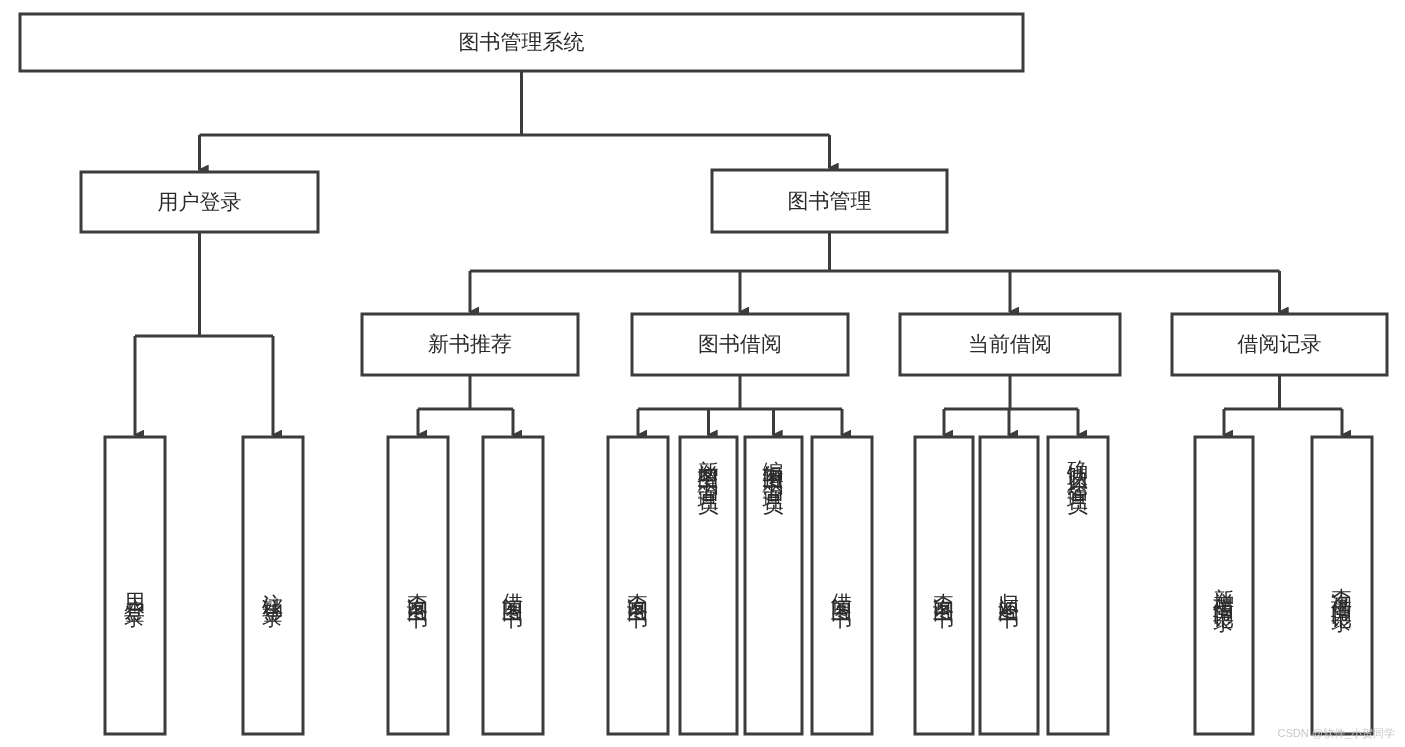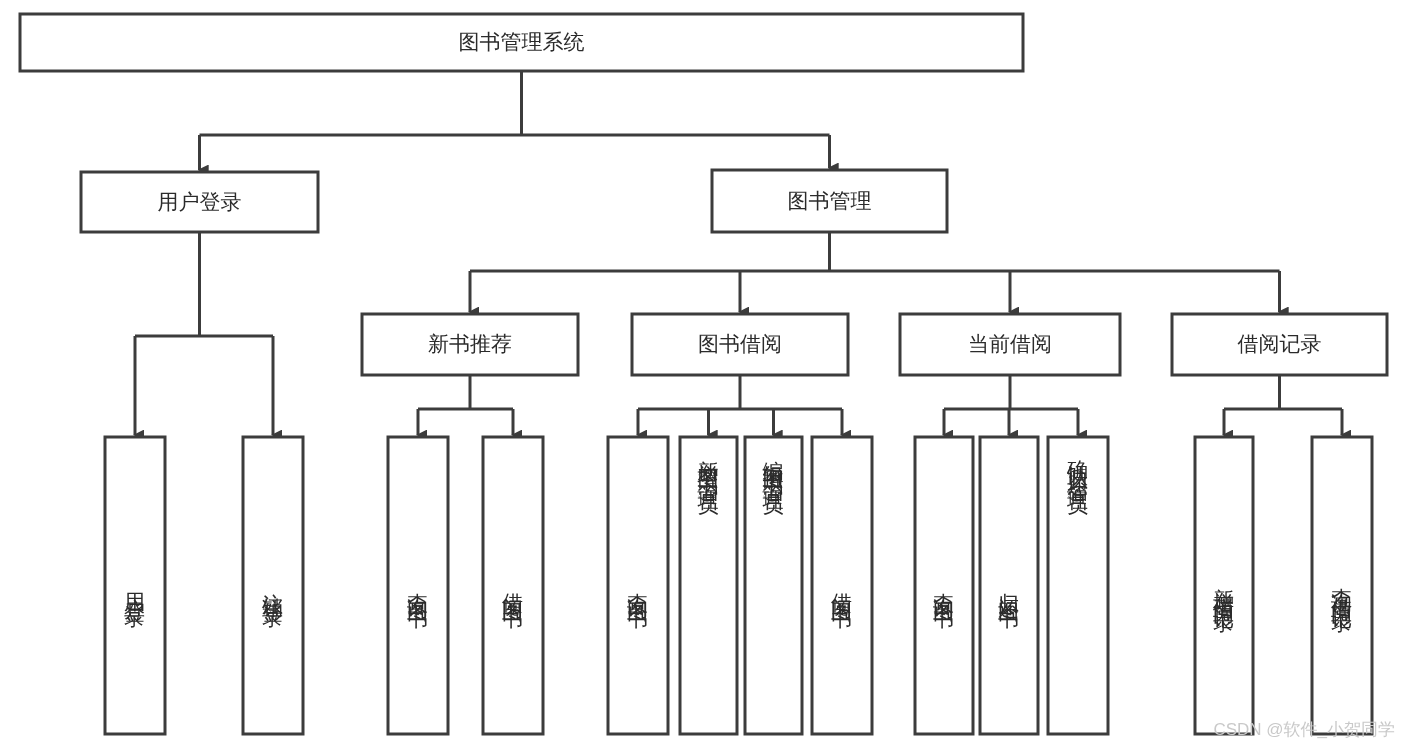--- a/index.html
+++ b/index.html
@@ -46,21 +46,21 @@
     fill: none;
   }
   .arrow-head {
     fill: #3c3c3c;
   }
   .watermark {
     position: absolute;
     right: 10px;
     bottom: 6px;
     font-family: "Liberation Sans", "DejaVu Sans", sans-serif;
-    font-size: 17px;
+    font-size: 11px;
     color: #c9c9c9;
     white-space: nowrap;
     pointer-events: none;
   }
 </style>
 </head>
 <body>
 
 <svg id="diagram" viewBox="0 0 1405 747">
   <defs>

